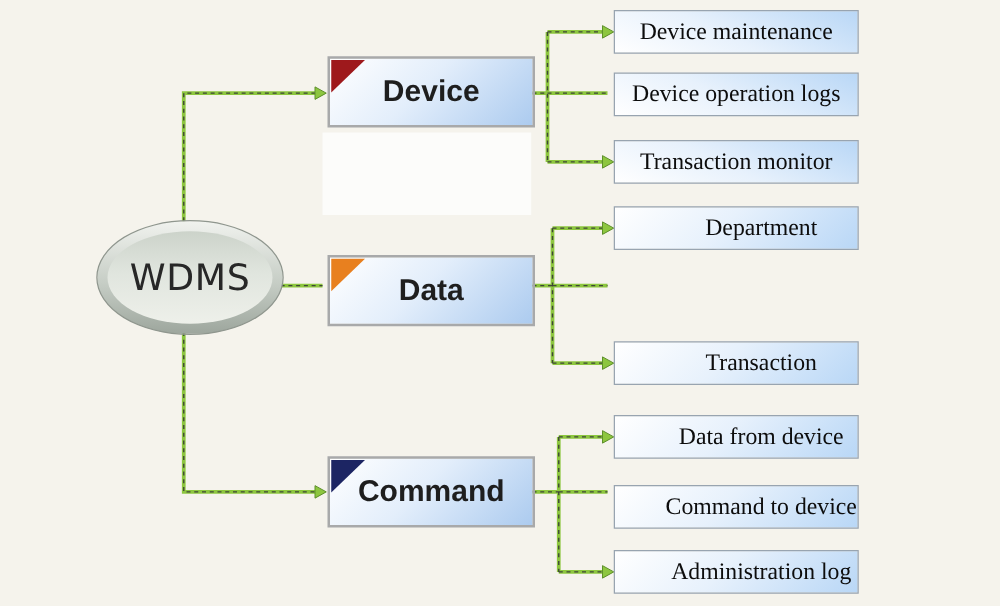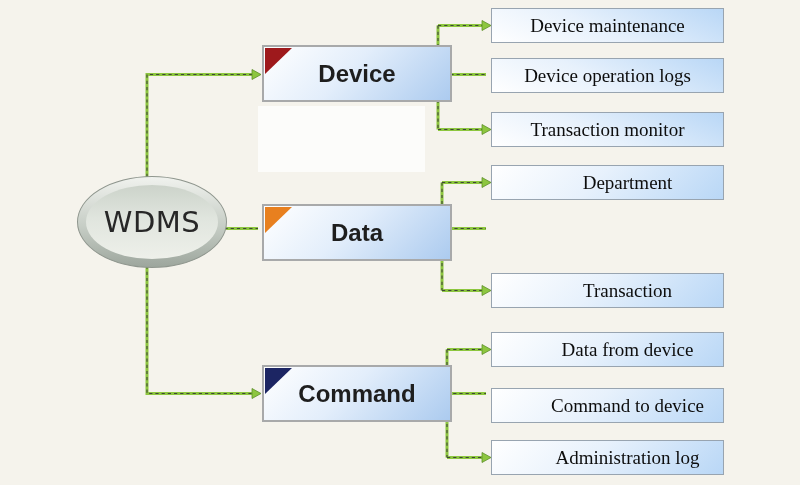--- a/index.html
+++ b/index.html
@@ -23,35 +23,35 @@
     position:absolute; left:8px; top:8px; right:8px; bottom:8px;
     border-radius:50%;
     background:linear-gradient(180deg,#ccd3ca 0%,#e0e5de 45%,#eef0ea 100%);
     display:flex; align-items:center; justify-content:center;
   }
   .root-label {
     font-family:"DejaVu Sans", sans-serif;
     font-weight:normal; font-size:29px; color:#272727; letter-spacing:0.5px;
   }
   .parent-box {
-    position:absolute; left:262px; width:190px; height:57px;
+    position:absolute; left:262px; width:166px; height:57px;
     box-sizing:border-box; border:2px solid #a8a9aa;
     background:linear-gradient(135deg,#ffffff 0%,#e3eefb 45%,#accbef 100%);
     display:flex; align-items:center; justify-content:center;
   }
   .parent-label {
     font-family:"Liberation Sans", sans-serif;
     font-weight:bold; font-size:24px; color:#1e1e1e;
   }
   .corner-tri {
     position:absolute; top:1px; left:1px; width:0; height:0;
     border-top:26px solid #000; border-right:27px solid transparent;
   }
   .leaf-box {
-    position:absolute; left:491px; width:233px; height:35px;
+    position:absolute; left:491px; width:196px; height:35px;
     box-sizing:border-box; border:1px solid #98a4b0;
     display:flex; align-items:center; justify-content:center;
   }
   .leaf-label {
     font-family:"Liberation Serif", serif;
     font-size:19px; color:#0d0d0d; white-space:nowrap;
   }
   .grad-top    { background:linear-gradient(205deg,#b9d7f6 0%,#e7f1fc 55%,#ffffff 100%); }
   .grad-bottom { background:linear-gradient(135deg,#ffffff 0%,#e7f1fc 45%,#b9d7f6 100%);padding-left:40px; }
 </style>

